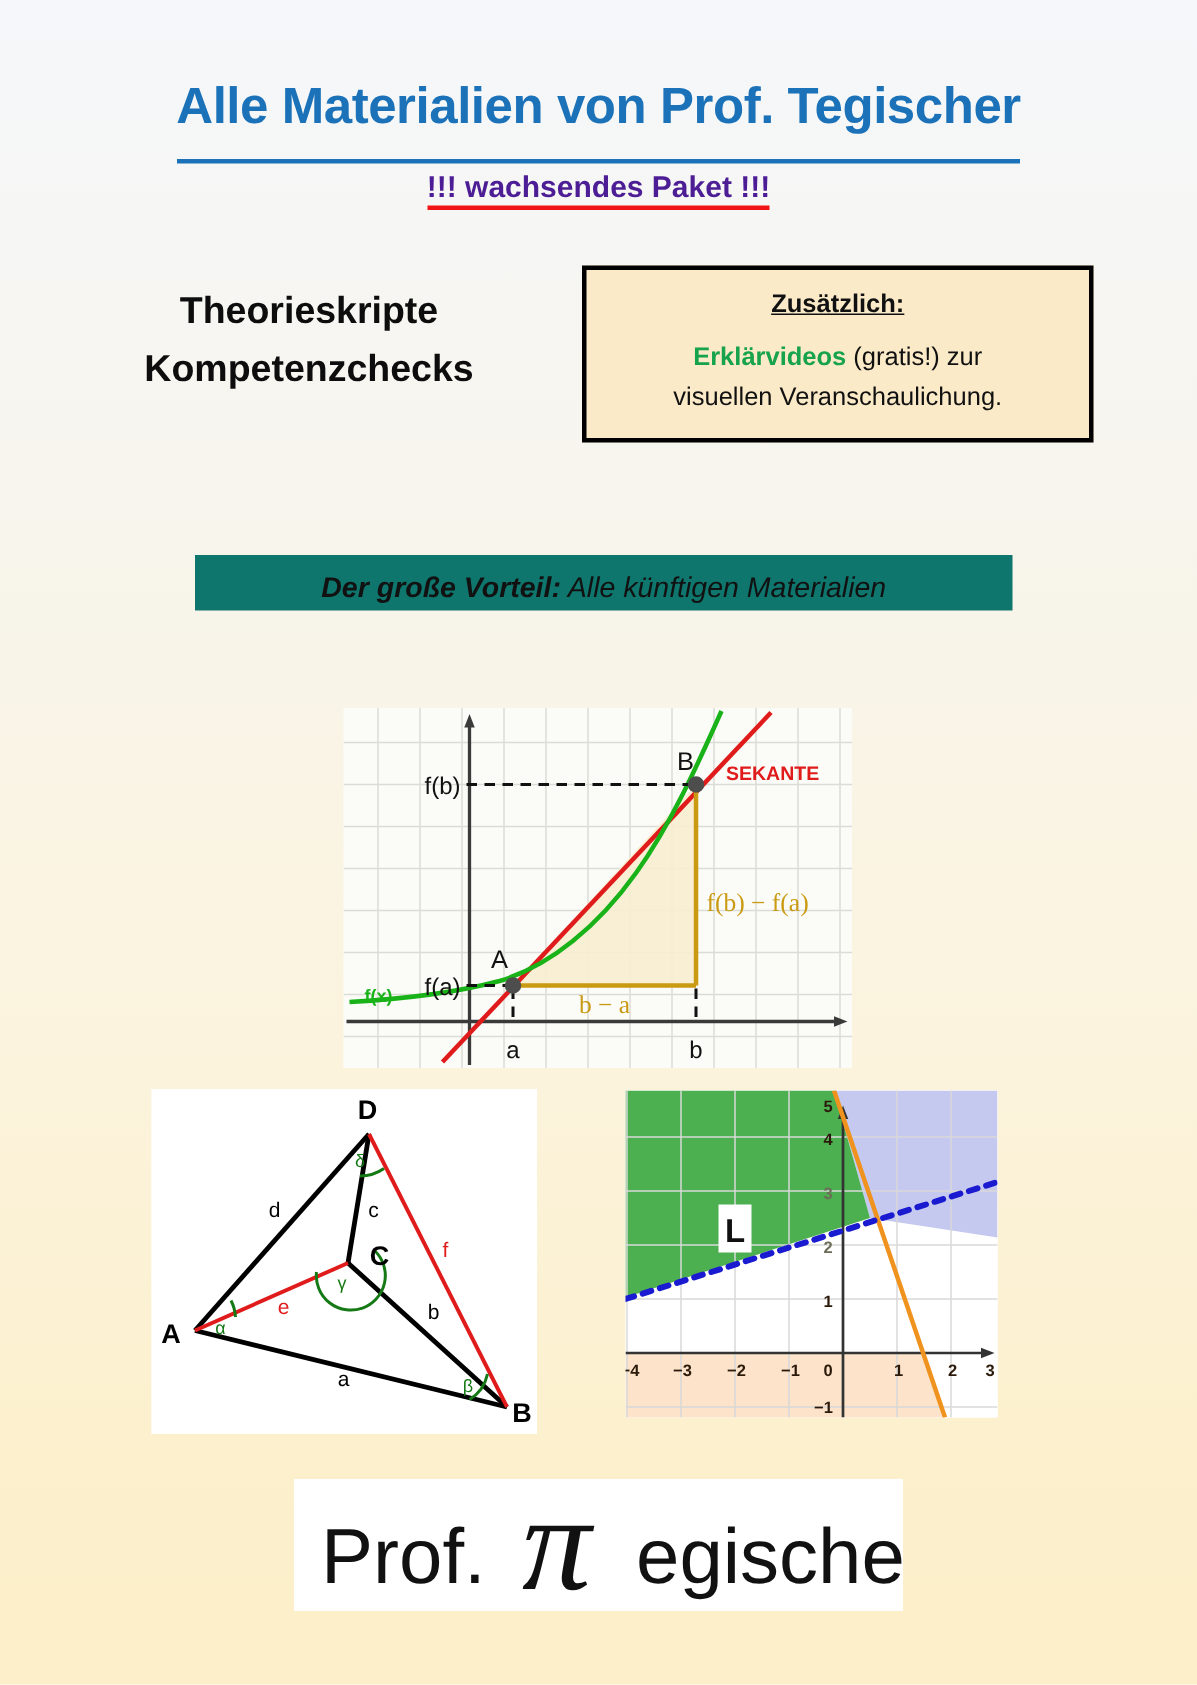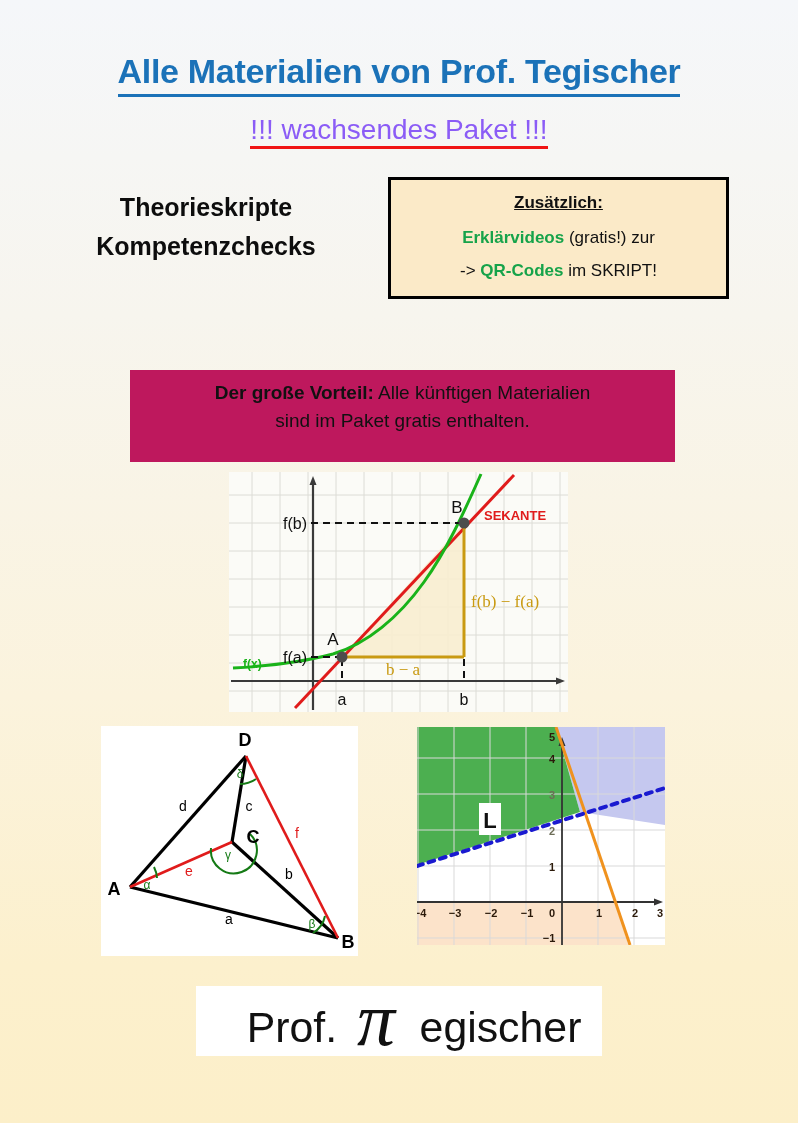--- a/index.html
+++ b/index.html
@@ -10,24 +10,24 @@
     position:relative;
   }
   .page{position:relative;width:798px;height:1123px;}
 
   
   .h-main{
     position:absolute;left:0;right:0;top:52px;text-align:center;
     font-size:34px;font-weight:bold;color:#1b72b8;letter-spacing:-0.3px;
     white-space:nowrap;
   }
-  .h-main span{ border-bottom:3px solid #1b72b8; padding-bottom:4px; }
+  .h-main span{ border-bottom:3px solid #1b72b8; padding-bottom:16px; }
   .h-sub{
     position:absolute;left:0;right:0;top:114px;text-align:center;
-    font-size:28px;font-weight:normal;color:#8b5cf6;
+    font-size:20px;font-weight:bold;color:#4c1d95;
     white-space:nowrap;
   }
   .h-sub span{ border-bottom:3px solid #f01414; padding-bottom:1px; }
 
   
   .list-col{
     position:absolute;left:48px;top:188px;width:316px;text-align:center;
     font-size:25px;font-weight:bold;color:#0d0d0d;line-height:1.55;
   }
   .list-col div{white-space:nowrap;text-align:center;}
@@ -41,36 +41,36 @@
     font-size:17px;color:#111;line-height:1.5;
   }
   .zusatz .z-title{font-weight:bold;font-size:17px;text-decoration:underline;margin-bottom:9px;}
   .zusatz .z-line{margin-bottom:2px;}
   .zusatz .z-last{margin-top:8px;}
   .green{color:#16a34a;font-weight:bold;margin-top:28px;}
 
   
   .yellow{
     position:absolute;left:130px;top:370px;width:545px;
-    box-sizing:border-box;background:#be185d;
-    padding:9px 12px 28px 12px;text-align:center;
-    font-size:19px;color:#111;line-height:1.45;
+    box-sizing:border-box;background:#0f766e;
+    padding:9px 12px 0 12px;text-align:center;
+    font-size:19px;color:#111;line-height:1.45;font-style:italic;
   }
   .yellow b{font-weight:bold;}
 
   
   .fig{position:absolute;background:#fff;}
   #fig-secant{left:229px;top:472px;width:339px;height:240px;background:#fbfbf7;}
   #fig-triangle{left:101px;top:726px;width:257px;height:230px;}
   #fig-ineq{left:417px;top:727px;width:248px;height:218px;}
   .fig svg{display:block;width:100%;height:100%;}
 
   
   #logo{
-    position:absolute;left:196px;top:986px;width:406px;height:70px;background:#fff;
+    position:absolute;left:196px;top:986px;width:406px;height:88px;background:#fff;
   }
   #logo svg{display:block;width:100%;height:100%;}
 </style>
 </head>
 <body>
 
 <div class="page">
 
   <div class="h-main">
     <span>Alle Materialien von Prof. Tegischer</span>
@@ -80,26 +80,25 @@
   </div>
 
   <div class="list-col">
     <div>Theorieskripte</div>
     <div>Kompetenzchecks</div>
   </div>
 
   <div class="zusatz">
     <div class="z-title">Zusätzlich:</div>
     <div class="z-line"><span class="green">Erklärvideos</span><span> (gratis!) zur</span></div>
-    <div class="z-last"><span>-&gt; </span><span class="green">QR-Codes</span><span> im SKRIPT!</span></div>
+    <div class="z-line">visuellen Veranschaulichung.</div>
   </div>
 
   <div class="yellow">
     <div><b>Der große Vorteil:</b><span> Alle künftigen Materialien</span></div>
-    <div>sind im Paket gratis enthalten.</div>
   </div>
 
   <div class="fig" id="fig-secant">
     <svg viewBox="0 0 339 240" xmlns="http://www.w3.org/2000/svg">
       <rect x="0" y="0" width="339" height="240" fill="#fbfbf7"></rect>
       <g stroke="#dcdcd6" stroke-width="1">
         <line x1="23" y1="0" x2="23" y2="240"></line>
           <line x1="51" y1="0" x2="51" y2="240"></line>
         <line x1="79" y1="0" x2="79" y2="240"></line>
           <line x1="107" y1="0" x2="107" y2="240"></line>

